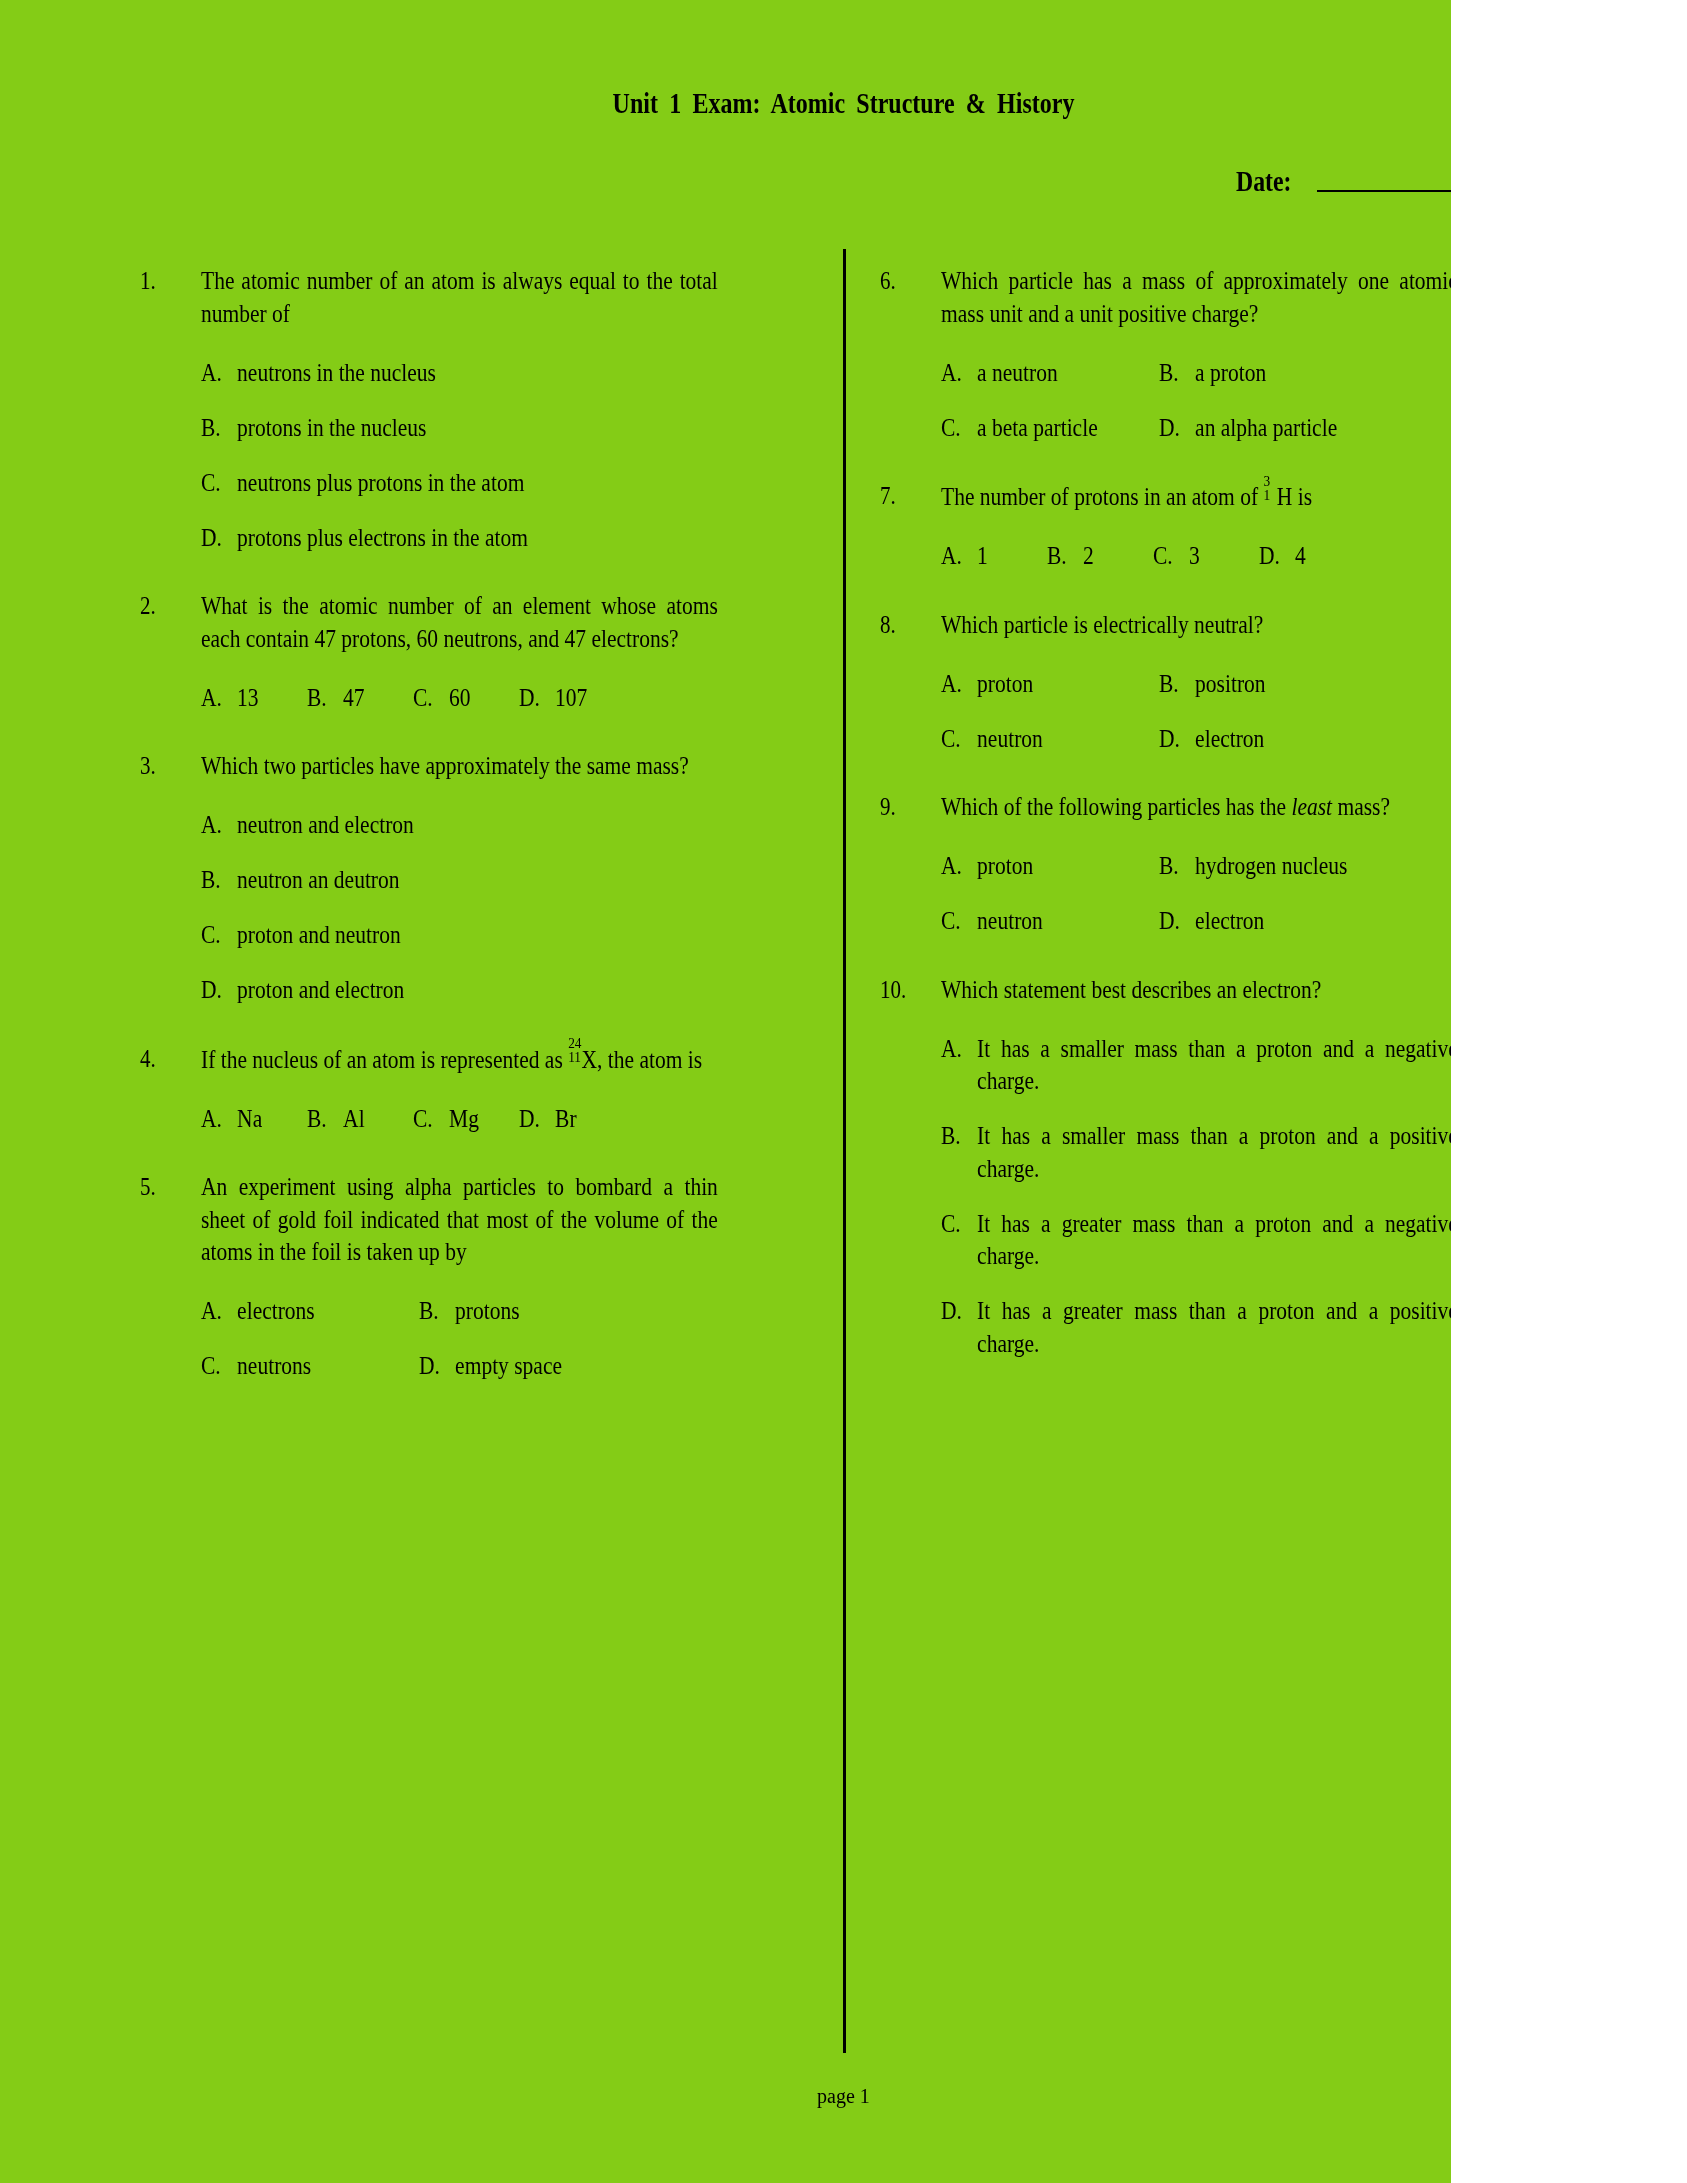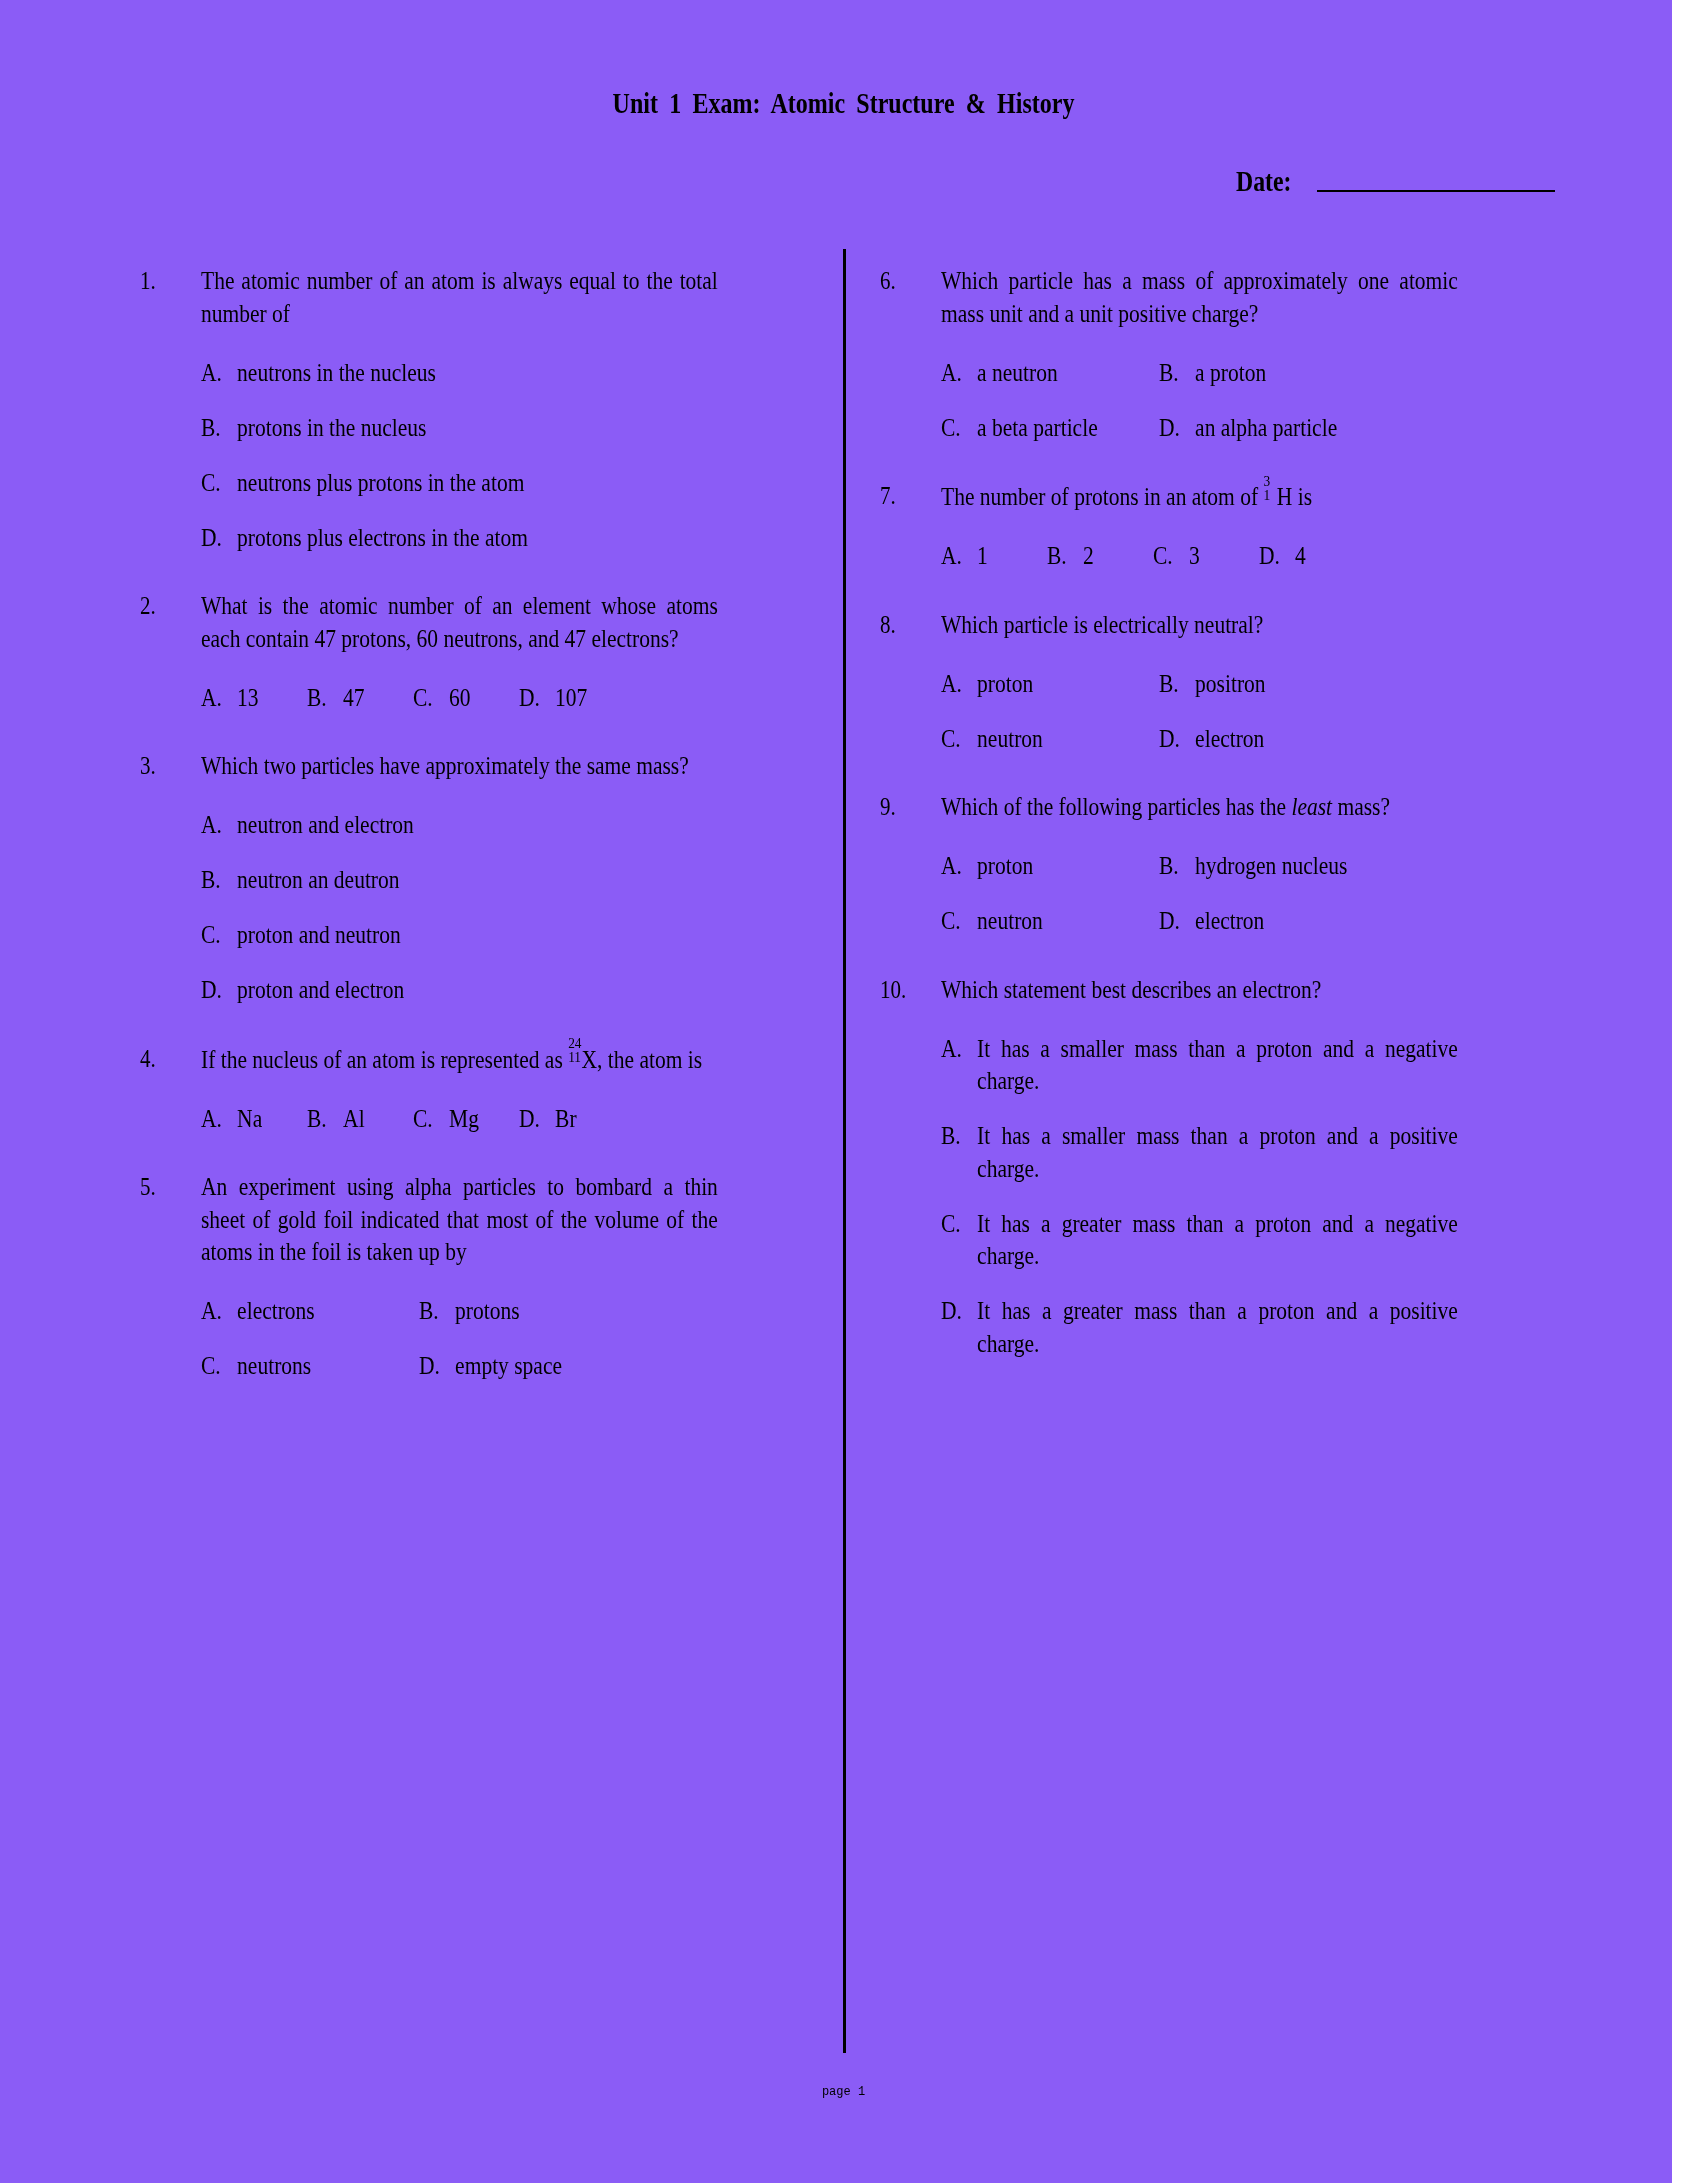--- a/index.html
+++ b/index.html
@@ -3,23 +3,23 @@
 <meta charset="utf-8">
 <title>Unit 1 Exam: Atomic Structure &amp; History</title>
 <style>
   html, body {
     margin: 0;
     padding: 0;
     background: #ffffff;
   }
   .page {
     position: relative;
-    width: 1672px;
+    width: 1451px;
     height: 2183px;
-    background: #8b5cf6;
+    background: #84cc16;
     font-family: "Liberation Serif", "DejaVu Serif", serif;
     color: #000000;
     overflow: hidden;
     box-sizing: border-box;
   }
 
   
   .doc-title {
     position: absolute;
     top: 86px;
@@ -190,22 +190,22 @@
 
   em.ital { font-style: italic; }
 
   
   .footer {
     position: absolute;
     top: 2085px;
     left: 0;
     width: 1687px;
     text-align: center;
-    font-size: 12px;
-    font-family: Liberation Mono, monospace;
+    font-size: 20px;
+    font-family: Liberation Serif, serif;
   }
 </style>
 </head>
 <body>
 
 <div class="page">
 
   <div class="doc-title">Unit 1 Exam:  Atomic Structure  &amp;  History</div>
 
   <div class="idrow">

